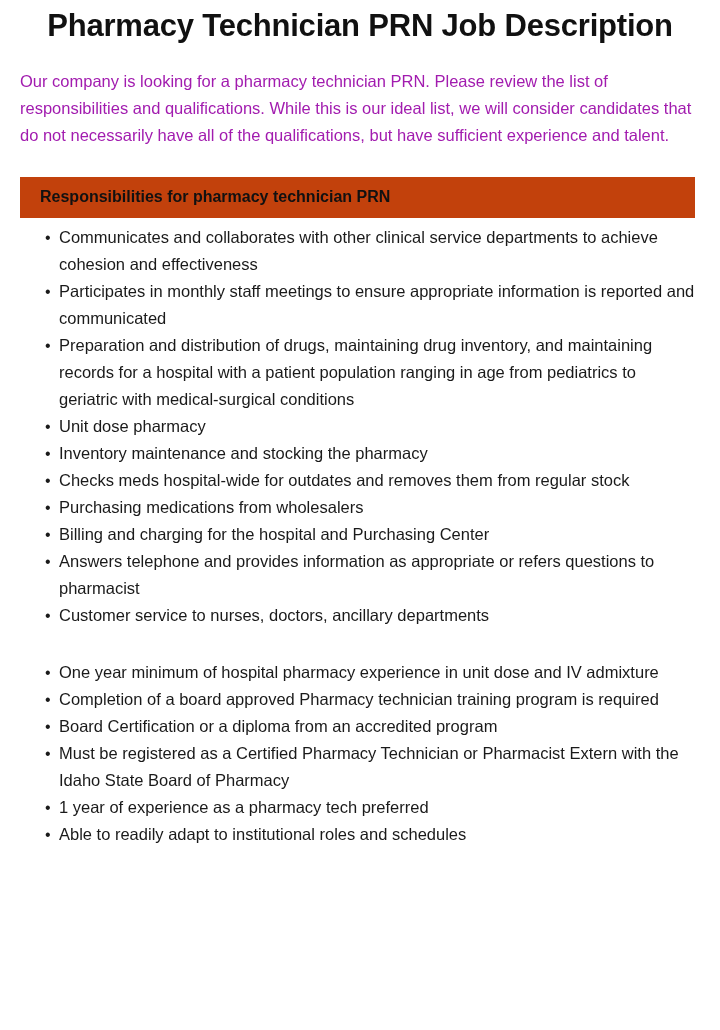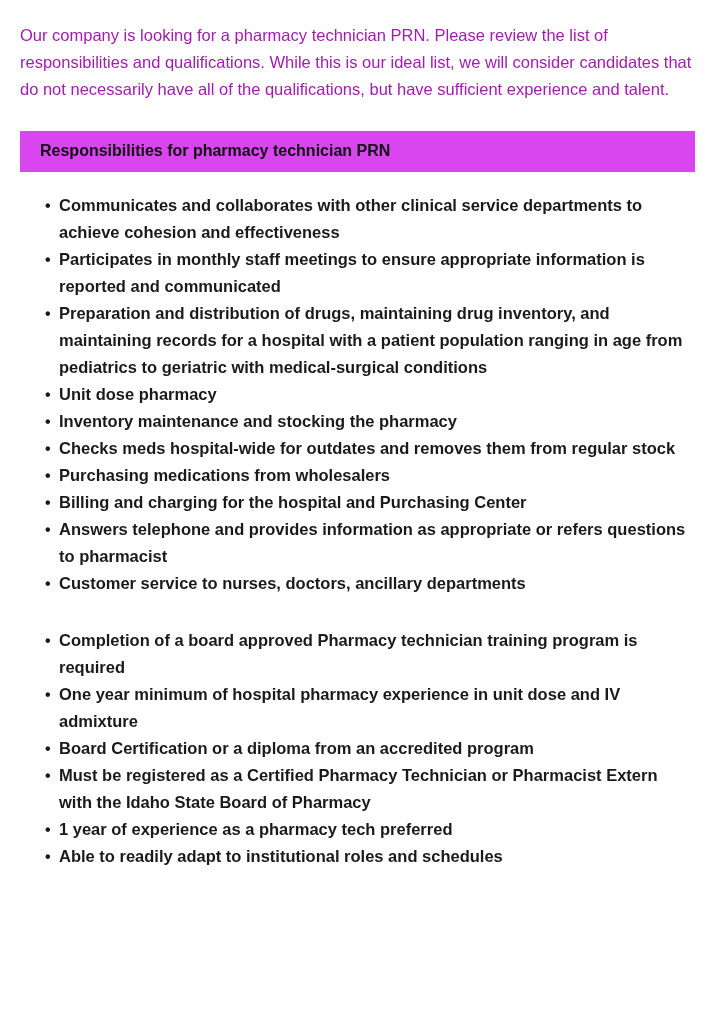--- a/index.html
+++ b/index.html
@@ -33,34 +33,33 @@
   .intro {
     margin: 22px 20px 0 20px;
     font-size: 16.5px;
     line-height: 27px;
     color: #a21caf;
   }
   .section {
     margin-top: 28px;
   }
   .section-heading {
-    background: #d946ef;
+    background: #c2410c;
     margin: 0 25px 0 20px;
     padding: 10px 20px 11px 20px;
     font-size: 16px;
     font-weight: bold;
     line-height: 20px;
     color: #111111;
     box-sizing: border-box;
   }
   .bullet-list {
     list-style: none;
-    margin: 20px 0 0 0;
+    margin: 6px 0 0 0;
     padding: 0;
-    font-weight: bold;
   }
   .bullet-item {
     position: relative;
     margin: 0 25px 0 59px;
     padding: 0;
     font-size: 16.5px;
     line-height: 27px;
     color: #1a1a1a;
   }
   .bullet-item::before {
@@ -77,20 +76,21 @@
   }
   .section-qualifications .bullet-list {
     margin-top: 20px;
   }
 </style>
 </head>
 <body>
 
 <div class="page">
 
+  <h1 class="doc-title">Pharmacy Technician PRN Job Description</h1>
 
   <p class="intro">Our company is looking for a pharmacy technician PRN. Please review the list of responsibilities and qualifications. While this is our ideal list, we will consider candidates that do not necessarily have all of the qualifications, but have sufficient experience and talent.</p>
 
   <section class="section section-responsibilities">
     <div class="section-heading">Responsibilities for pharmacy technician PRN</div>
     <ul class="bullet-list">
       <li class="bullet-item">Communicates and collaborates with other clinical service departments to achieve cohesion and effectiveness</li>
       <li class="bullet-item">Participates in monthly staff meetings to ensure appropriate information is reported and communicated</li>
       <li class="bullet-item">Preparation and distribution of drugs, maintaining drug inventory, and maintaining records for a hospital with a patient population ranging in age from pediatrics to geriatric with medical-surgical conditions</li>
       <li class="bullet-item">Unit dose pharmacy</li>
@@ -98,22 +98,22 @@
       <li class="bullet-item">Checks meds hospital-wide for outdates and removes them from regular stock</li>
       <li class="bullet-item">Purchasing medications from wholesalers</li>
       <li class="bullet-item">Billing and charging for the hospital and Purchasing Center</li>
       <li class="bullet-item">Answers telephone and provides information as appropriate or refers questions to pharmacist</li>
       <li class="bullet-item">Customer service to nurses, doctors, ancillary departments</li>
     </ul>
   </section>
 
   <section class="section section-qualifications">
     <ul class="bullet-list">
+      <li class="bullet-item">One year minimum of hospital pharmacy experience in unit dose and IV admixture</li>
       <li class="bullet-item">Completion of a board approved Pharmacy technician training program is required</li>
-      <li class="bullet-item">One year minimum of hospital pharmacy experience in unit dose and IV admixture</li>
       <li class="bullet-item">Board Certification or a diploma from an accredited program</li>
       <li class="bullet-item">Must be registered as a Certified Pharmacy Technician or Pharmacist Extern with the Idaho State Board of Pharmacy</li>
       <li class="bullet-item">1 year of experience as a pharmacy tech preferred</li>
       <li class="bullet-item">Able to readily adapt to institutional roles and schedules</li>
     </ul>
   </section>
 
 </div>
 
 </body></html>

